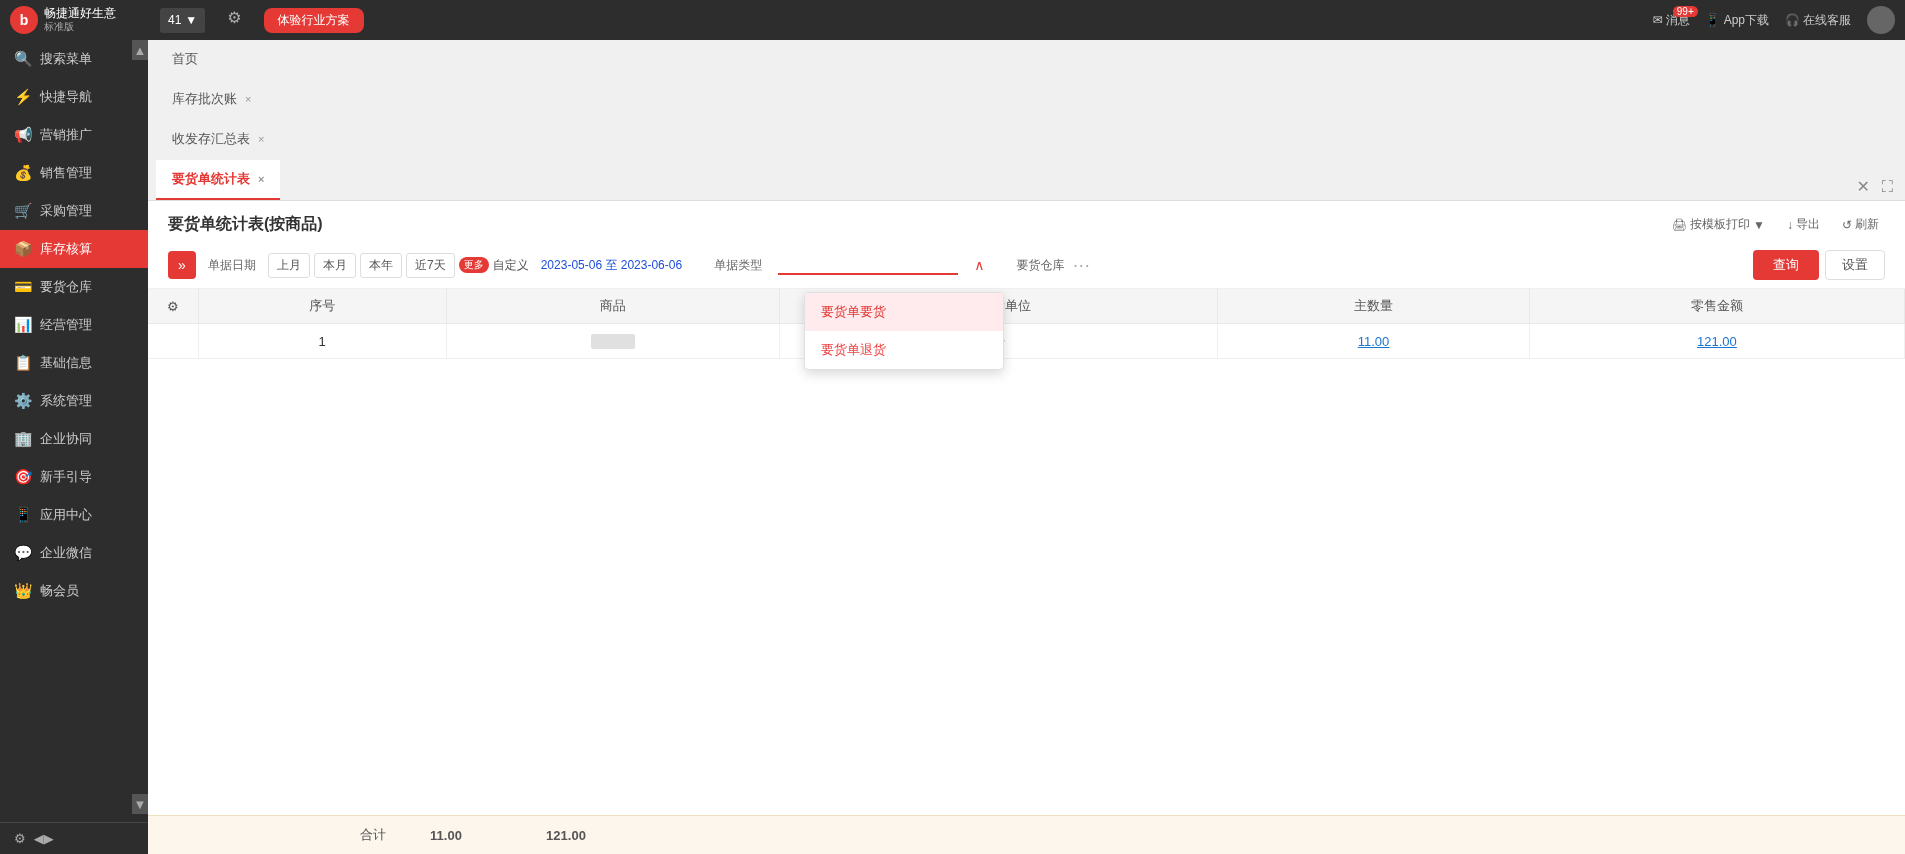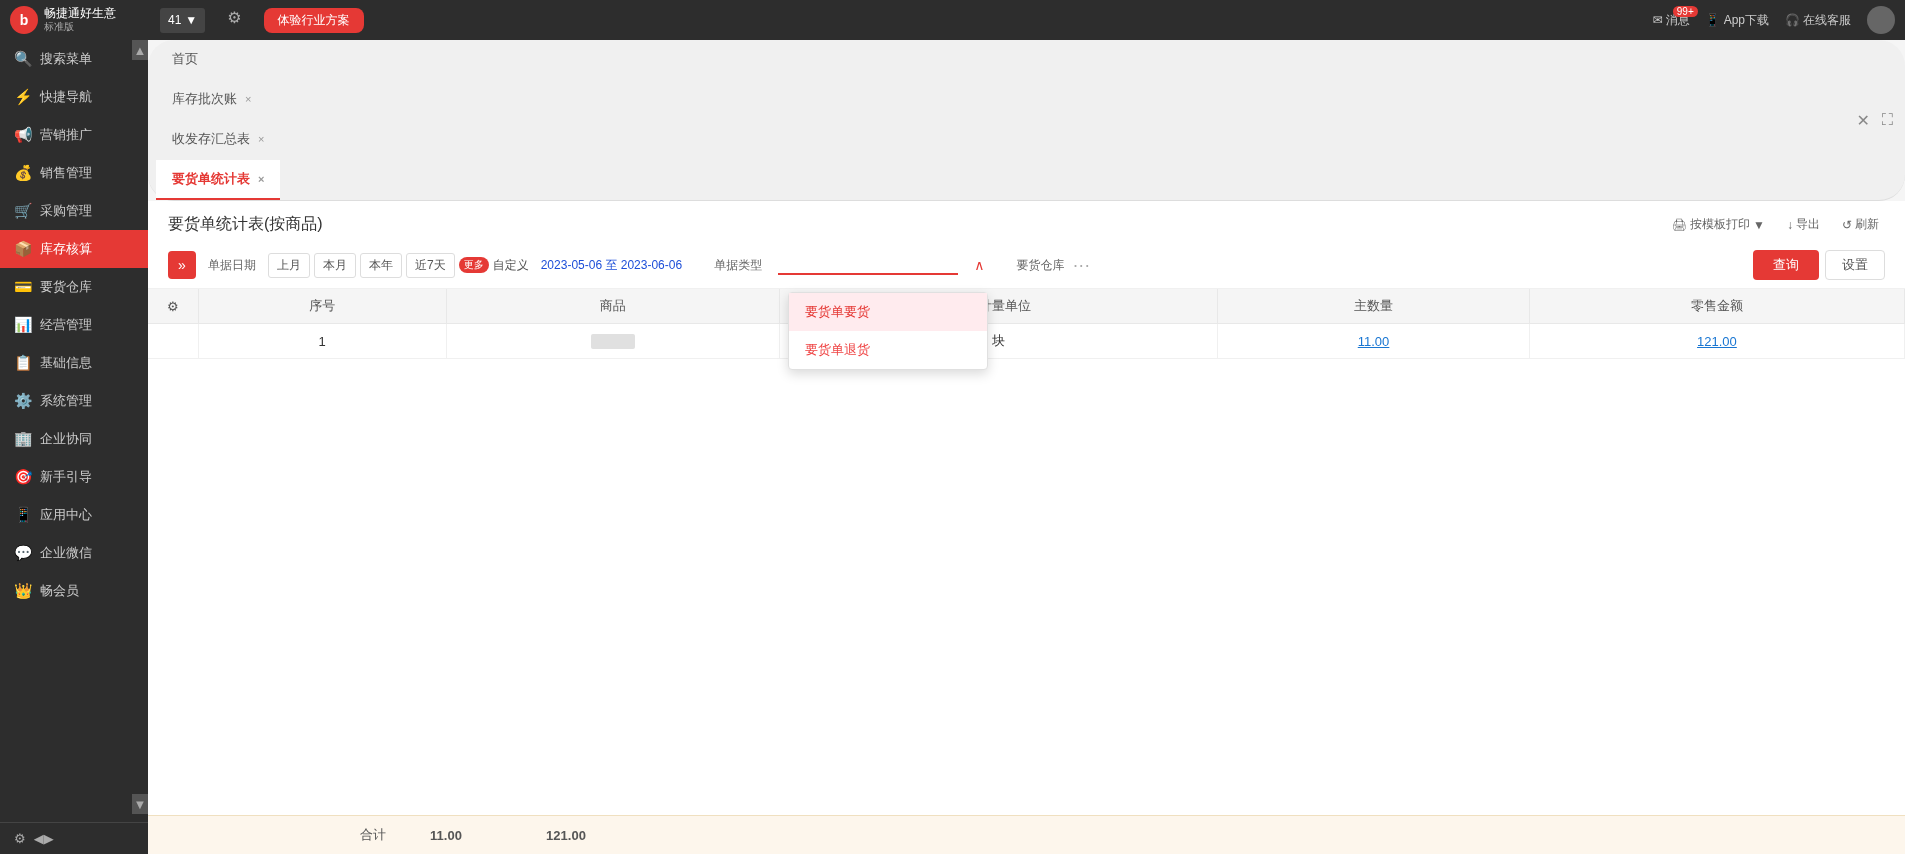--- a/index.html
+++ b/index.html
@@ -128,25 +128,24 @@
       display: flex;
       flex-direction: column;
       overflow: hidden;
       background: #f5f5f5;
     }
 
     
     .tab-bar {
       background: #f0f0f0;
       display: flex;
-      align-items: center;
+      align-items: flex-end;
       border-bottom: 1px solid #ddd;
       flex-shrink: 0;
       padding: 0 8px;
-      border-radius: 26px;
     }
     .tab {
       padding: 10px 16px;
       font-size: 13px;
       color: #555;
       cursor: pointer;
       display: flex; align-items: center; gap: 6px;
       border-bottom: 2px solid transparent;
     }
     .tab.active {
@@ -174,21 +173,21 @@
       flex-direction: column;
     }
     .page-header {
       padding: 12px 20px 6px;
       display: flex;
       align-items: center;
       justify-content: space-between;
     }
     .page-title {
       font-size: 16px;
-      font-weight: normal;
+      font-weight: bold;
       color: #333;
     }
     .page-actions {
       display: flex; align-items: center; gap: 10px;
     }
     .page-action-btn {
       display: flex; align-items: center; gap: 3px;
       color: #666; font-size: 12px; cursor: pointer;
       padding: 3px 6px; border-radius: 3px;
     }
@@ -263,21 +262,21 @@
     .btn-settings {
       background: #fff; color: #555;
       border: 1px solid #ddd; padding: 5px 16px;
       border-radius: 4px; font-size: 13px; cursor: pointer;
     }
 
     
     .type-dropdown {
       position: absolute;
       top: 50px;
-      left: 640px;
+      left: 656px;
       background: #fff;
       border: 1px solid #e0e0e0;
       border-radius: 4px;
       box-shadow: 0 4px 12px rgba(0,0,0,0.15);
       min-width: 200px;
       z-index: 100;
     }
     .dropdown-item {
       padding: 10px 16px;
       font-size: 13px;

